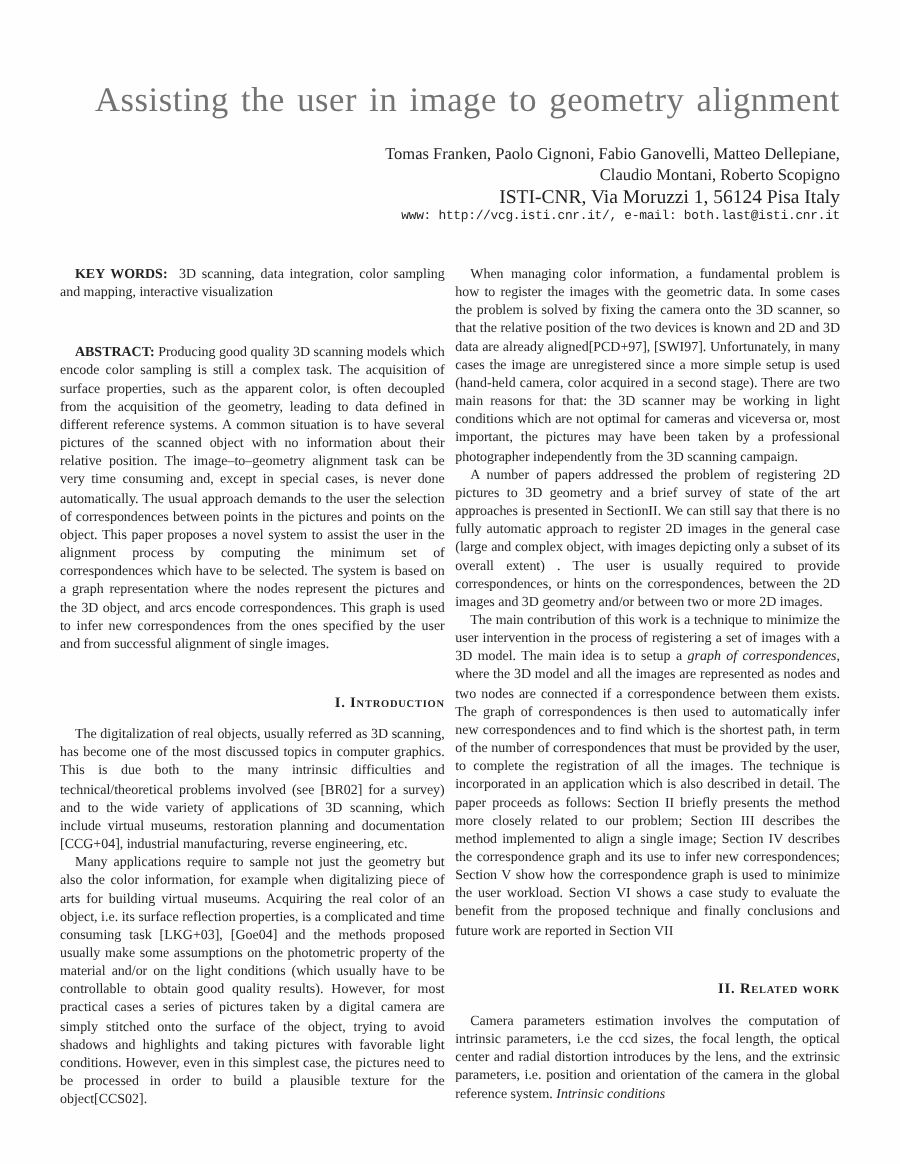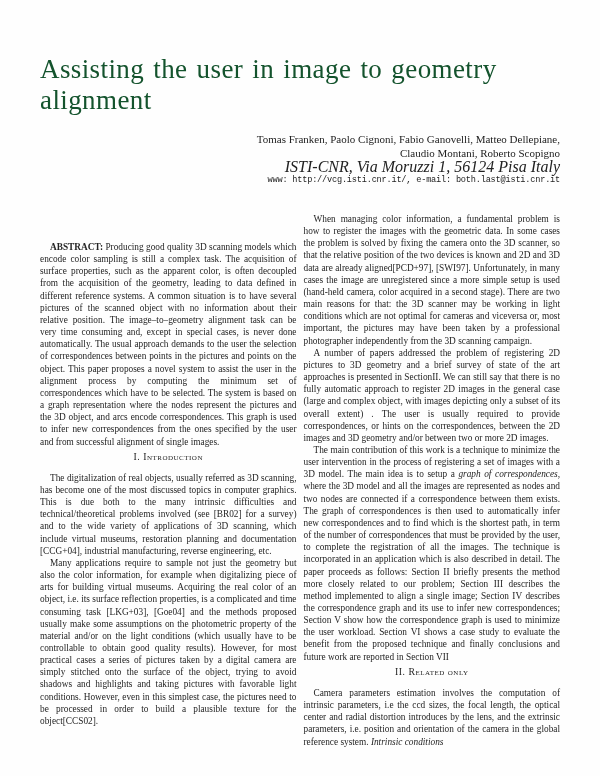--- a/index.html
+++ b/index.html
@@ -12,39 +12,38 @@
     width: 600px;
     height: 776px;
     background: #fefefe;
     color: #1e1e1e;
     font-family: "Liberation Serif", serif;
     overflow: hidden;
     box-sizing: border-box;
     padding: 46px 40px 0 40px;
   }
   .title {
-    font-size: 27px;
+    font-size: 23px;
     font-weight: normal;
-    text-align: left;
+    text-align: right;
     margin: 8px 0 0 0;
     letter-spacing: 0.4px;
     word-spacing: 2px;
-    color: #14532d;
+    color: #737373;
   }
   .authors {
     text-align: right;
     margin-top: 17px;
     font-size: 11px;
     line-height: 13.5px;
     color: #222;
   }
   .affiliation {
-    font-size: 16px;
+    font-size: 13px;
     line-height: 13px;
-    font-style: italic;
   }
   .contact {
     font-family: "Liberation Mono", monospace;
     font-size: 8.6px;
     line-height: 12px;
     letter-spacing: -0.2px;
     margin-top: 1px;
   }
   .columns {
     display: flex;
@@ -63,24 +62,24 @@
     text-indent: 10px;
   }
   .col p.gap-above {
     margin-top: 28px;
   }
   .lead-label {
     font-weight: bold;
   }
   .sec-heading {
     font-size: 9.8px;
-    font-weight: normal;
+    font-weight: bold;
     font-variant: small-caps;
-    text-align: center;
-    margin: 3px 0 9px 0;
+    text-align: right;
+    margin: 27px 0 9px 0;
     letter-spacing: 0.5px;
     color: #1e1e1e;
   }
   .it { font-style: italic; }
 </style>
 </head>
 <body>
 
 <div class="page">
 
@@ -89,33 +88,34 @@
   <div class="authors">
     <div>Tomas Franken, Paolo Cignoni, Fabio Ganovelli, Matteo Dellepiane,</div>
     <div>Claudio Montani, Roberto Scopigno</div>
     <div class="affiliation">ISTI-CNR, Via Moruzzi 1, 56124 Pisa Italy</div>
     <div class="contact">www: http://vcg.isti.cnr.it/, e-mail: both.last@isti.cnr.it</div>
   </div>
 
   <div class="columns">
 
     <div class="col">
+      <p><span class="lead-label">KEY WORDS:</span>&nbsp; <span>3D scanning, data integration, color sampling and mapping, interactive visualization</span></p>
 
       <p class="gap-above"><span class="lead-label">ABSTRACT:</span> <span>Producing good quality 3D scanning models which encode color sampling is still a complex task. The acquisition of surface properties, such as the apparent color, is often decoupled from the acquisition of the geometry, leading to data defined in different reference systems. A common situation is to have several pictures of the scanned object with no information about their relative position. The image–to–geometry alignment task can be very time consuming and, except in special cases, is never done automatically. The usual approach demands to the user the selection of correspondences between points in the pictures and points on the object. This paper proposes a novel system to assist the user in the alignment process by computing the minimum set of correspondences which have to be selected. The system is based on a graph representation where the nodes represent the pictures and the 3D object, and arcs encode correspondences. This graph is used to infer new correspondences from the ones specified by the user and from successful alignment of single images.</span></p>
 
       <h2 class="sec-heading">I. Introduction</h2>
 
       <p>The digitalization of real objects, usually referred as 3D scanning, has become one of the most discussed topics in computer graphics. This is due both to the many intrinsic difficulties and technical/theoretical problems involved (see [BR02] for a survey) and to the wide variety of applications of 3D scanning, which include virtual museums, restoration planning and documentation [CCG+04], industrial manufacturing, reverse engineering, etc.</p>
       <p>Many applications require to sample not just the geometry but also the color information, for example when digitalizing piece of arts for building virtual museums. Acquiring the real color of an object, i.e. its surface reflection properties, is a complicated and time consuming task [LKG+03], [Goe04] and the methods proposed usually make some assumptions on the photometric property of the material and/or on the light conditions (which usually have to be controllable to obtain good quality results). However, for most practical cases a series of pictures taken by a digital camera are simply stitched onto the surface of the object, trying to avoid shadows and highlights and taking pictures with favorable light conditions. However, even in this simplest case, the pictures need to be processed in order to build a plausible texture for the object[CCS02].</p>
     </div>
 
     <div class="col">
       <p>When managing color information, a fundamental problem is how to register the images with the geometric data. In some cases the problem is solved by fixing the camera onto the 3D scanner, so that the relative position of the two devices is known and 2D and 3D data are already aligned[PCD+97], [SWI97]. Unfortunately, in many cases the image are unregistered since a more simple setup is used (hand-held camera, color acquired in a second stage). There are two main reasons for that: the 3D scanner may be working in light conditions which are not optimal for cameras and viceversa or, most important, the pictures may have been taken by a professional photographer independently from the 3D scanning campaign.</p>
       <p>A number of papers addressed the problem of registering 2D pictures to 3D geometry and a brief survey of state of the art approaches is presented in SectionII. We can still say that there is no fully automatic approach to register 2D images in the general case (large and complex object, with images depicting only a subset of its overall extent) . The user is usually required to provide correspondences, or hints on the correspondences, between the 2D images and 3D geometry and/or between two or more 2D images.</p>
       <p><span>The main contribution of this work is a technique to minimize the user intervention in the process of registering a set of images with a 3D model. The main idea is to setup a </span><span class="it">graph of correspondences</span><span>, where the 3D model and all the images are represented as nodes and two nodes are connected if a correspondence between them exists. The graph of correspondences is then used to automatically infer new correspondences and to find which is the shortest path, in term of the number of correspondences that must be provided by the user, to complete the registration of all the images. The technique is incorporated in an application which is also described in detail. The paper proceeds as follows: Section II briefly presents the method more closely related to our problem; Section III describes the method implemented to align a single image; Section IV describes the correspondence graph and its use to infer new correspondences; Section V show how the correspondence graph is used to minimize the user workload. Section VI shows a case study to evaluate the benefit from the proposed technique and finally conclusions and future work are reported in Section VII</span></p>
 
-      <h2 class="sec-heading">II. Related only</h2>
+      <h2 class="sec-heading">II. Related work</h2>
 
       <p><span>Camera parameters estimation involves the computation of intrinsic parameters, i.e the ccd sizes, the focal length, the optical center and radial distortion introduces by the lens, and the extrinsic parameters, i.e. position and orientation of the camera in the global reference system. </span><span class="it">Intrinsic conditions</span></p>
     </div>
 
   </div>
 </div>
 
 </body></html>

